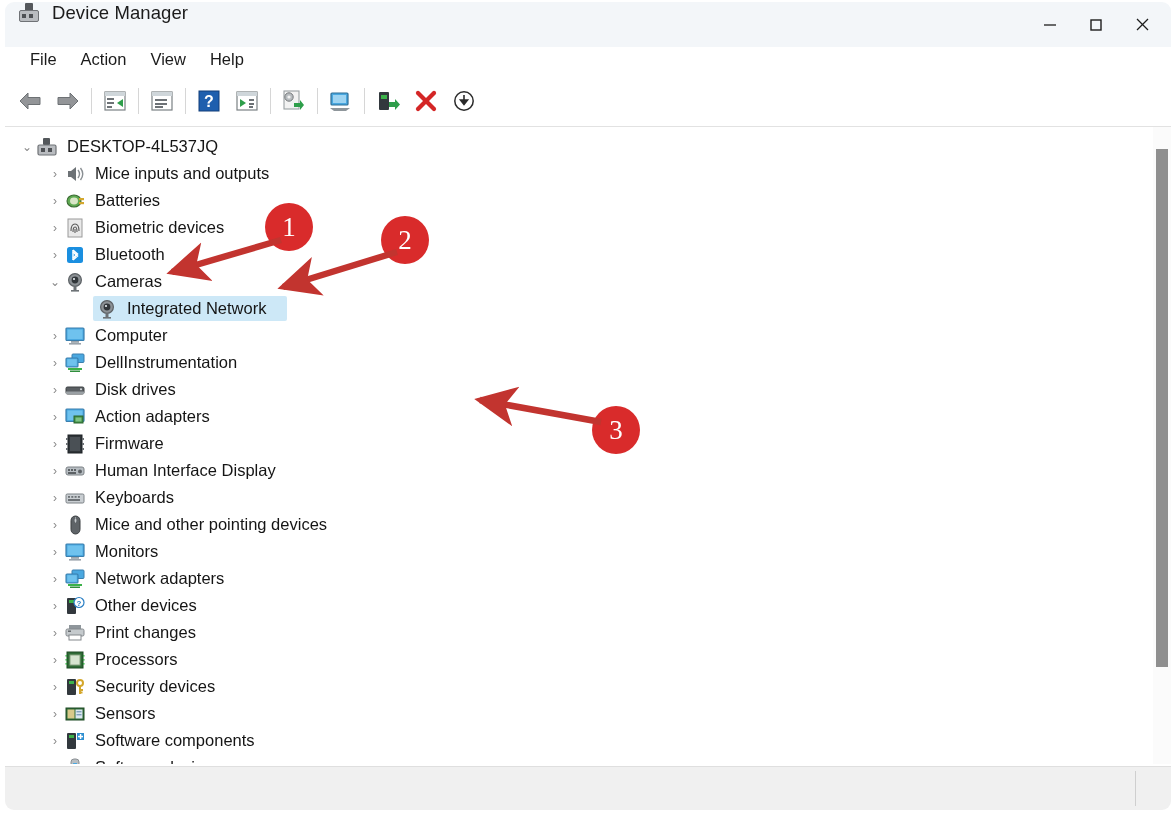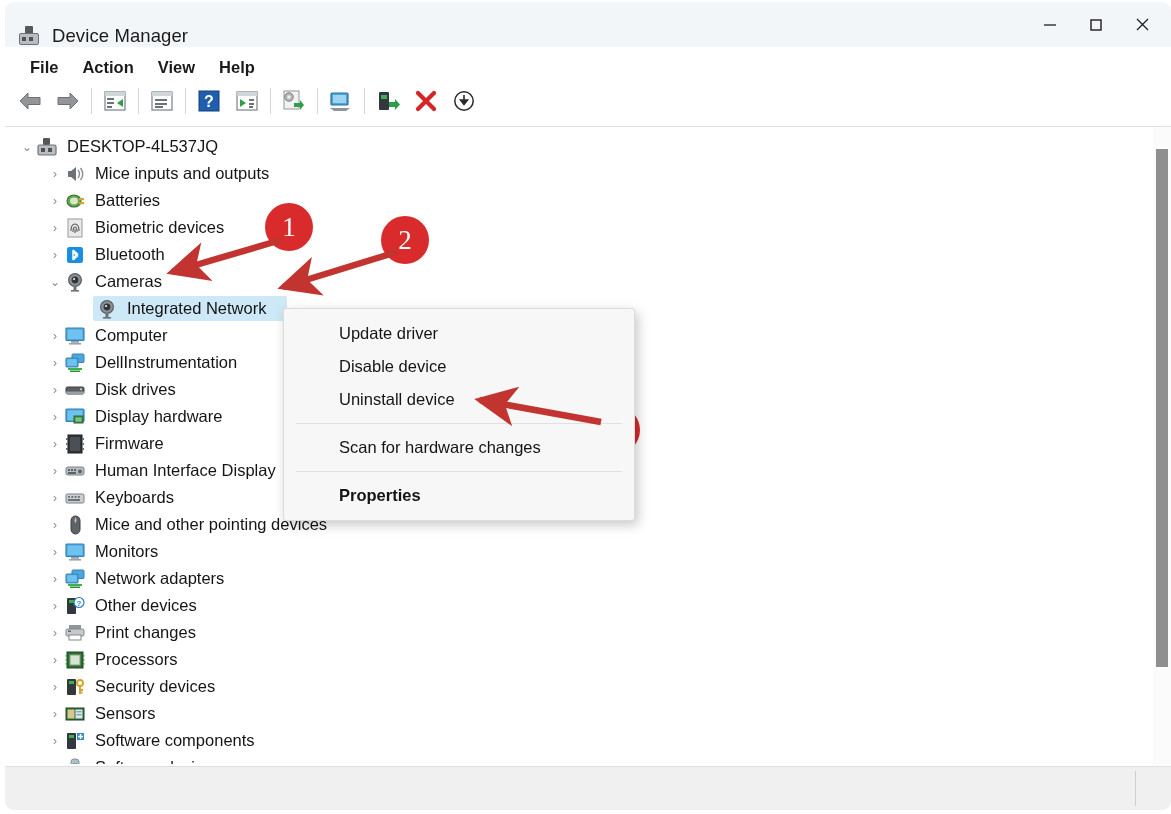--- a/index.html
+++ b/index.html
@@ -12,21 +12,21 @@
   #window {
     position: relative;
     width: 1171px; height: 814px;
     background: #ffffff;
   }
   
   #titlebar {
     position: absolute; left: 5px; top: 2px; right: 0px; height: 45px;
     background: #f3f6f9;
     border-top-left-radius: 9px; border-top-right-radius: 9px;
-    display: flex; align-items: flex-end;
+    display: flex; align-items: flex-start;
   }
   #title-icon { width: 22px; height: 22px; margin-left: 13px; position: relative; flex: none; }
   #title-icon .body {
     position: absolute; left: 1px; top: 8px; width: 20px; height: 12px;
     background: #b9bcc0; border: 1.3px solid #6f7276; border-radius: 2px;
   }
   #title-icon .plug {
     position: absolute; left: 7px; top: 1px; width: 8px; height: 9px;
     background: #55585c; border-radius: 1px;
   }
@@ -37,21 +37,21 @@
   }
   .wbtn {
     width: 46px; height: 45px; display: flex; align-items: center; justify-content: center;
     font-size: 15px; color: #1d1d1d;
   }
   #win-controls { position: absolute; right: 6px; top: 0; height: 45px; display: flex; }
   .wbtn svg { display: block; }
   
   #menubar {
     position: absolute; left: 5px; top: 47px; right: 8px; height: 33px;
-    background: #ffffff; display: flex; align-items: flex-end; padding-left: 13px; font-weight: bold;
+    background: #ffffff; display: flex; align-items: flex-start; padding-left: 13px;
   }
   .menu-item {
     font-size: 16.5px; color: #1b1b1b; padding: 3px 12px; border-radius: 4px;
   }
   
   #toolbar {
     position: absolute; left: 5px; top: 80px; right: 0; height: 42px;
     background: #ffffff; display: flex; align-items: center; padding-left: 6px;
   }
   .tb { width: 38px; height: 34px; display: flex; align-items: center; justify-content: center; }
@@ -376,21 +376,21 @@
       <div class="row lvl1">
         <span class="chev">›</span>
         <span class="ico">
           <svg width="20" height="20" viewBox="0 0 20 20">
               <rect x="1" y="2" width="18" height="12.5" rx="1" fill="#4aa8e0" stroke="#3a7fae" stroke-width="1.2"></rect>
               <rect x="2.5" y="3.5" width="15" height="9.5" fill="#6fc2ee"></rect>
               <rect x="9" y="9" width="9" height="7" fill="#3e8c45" stroke="#2c6631" stroke-width="1"></rect>
               <rect x="10.5" y="10.5" width="6" height="4" fill="#7ec284"></rect>
             </svg>
         </span>
-        <span class="lbl">Display hardware</span>
+        <span class="lbl">Action adapters</span>
       </div>
 
       <div class="row lvl1">
         <span class="chev">›</span>
         <span class="ico">
           <svg width="20" height="20" viewBox="0 0 20 20">
               <rect x="3" y="1" width="14" height="18" fill="#2f3438" stroke="#1c2024" stroke-width="1"></rect>
               <rect x="5" y="3" width="10" height="14" fill="#4a5055"></rect>
               <rect x="1" y="4" width="2" height="2" fill="#6d7276"></rect>
               <rect x="1" y="9" width="2" height="2" fill="#6d7276"></rect>
@@ -573,29 +573,20 @@
       <div id="scroll-thumb"></div>
     </div>
   </div>
 
   <div id="statusbar">
     <div class="seg" style="left:1130px;"></div>
     
     <span></span>
   </div>
 
-  <div id="ctxmenu">
-    <div class="mi">Update driver</div>
-    <div class="mi">Disable device</div>
-    <div class="mi">Uninstall device</div>
-    <div class="msep"></div>
-    <div class="mi">Scan for hardware changes</div>
-    <div class="msep"></div>
-    <div class="mi bold">Properties</div>
-  </div>
 
   <svg id="annots">
     <defs>
       <marker id="ah" markerWidth="7" markerHeight="7" refX="5.6" refY="3.5" orient="auto">
         <path d="M6.5 3.5 L0 0.4 L1.7 3.5 L0 6.6 Z" fill="#c2342f"></path>
       </marker>
     </defs>
     <line x1="281" y1="240" x2="172" y2="272" stroke="#c2342f" stroke-width="6.5" marker-end="url(#ah)"></line>
     <line x1="397" y1="252" x2="283" y2="287" stroke="#c2342f" stroke-width="6.5" marker-end="url(#ah)"></line>
     <line x1="601" y1="422" x2="480" y2="400" stroke="#c2342f" stroke-width="6.5" marker-end="url(#ah)"></line>

